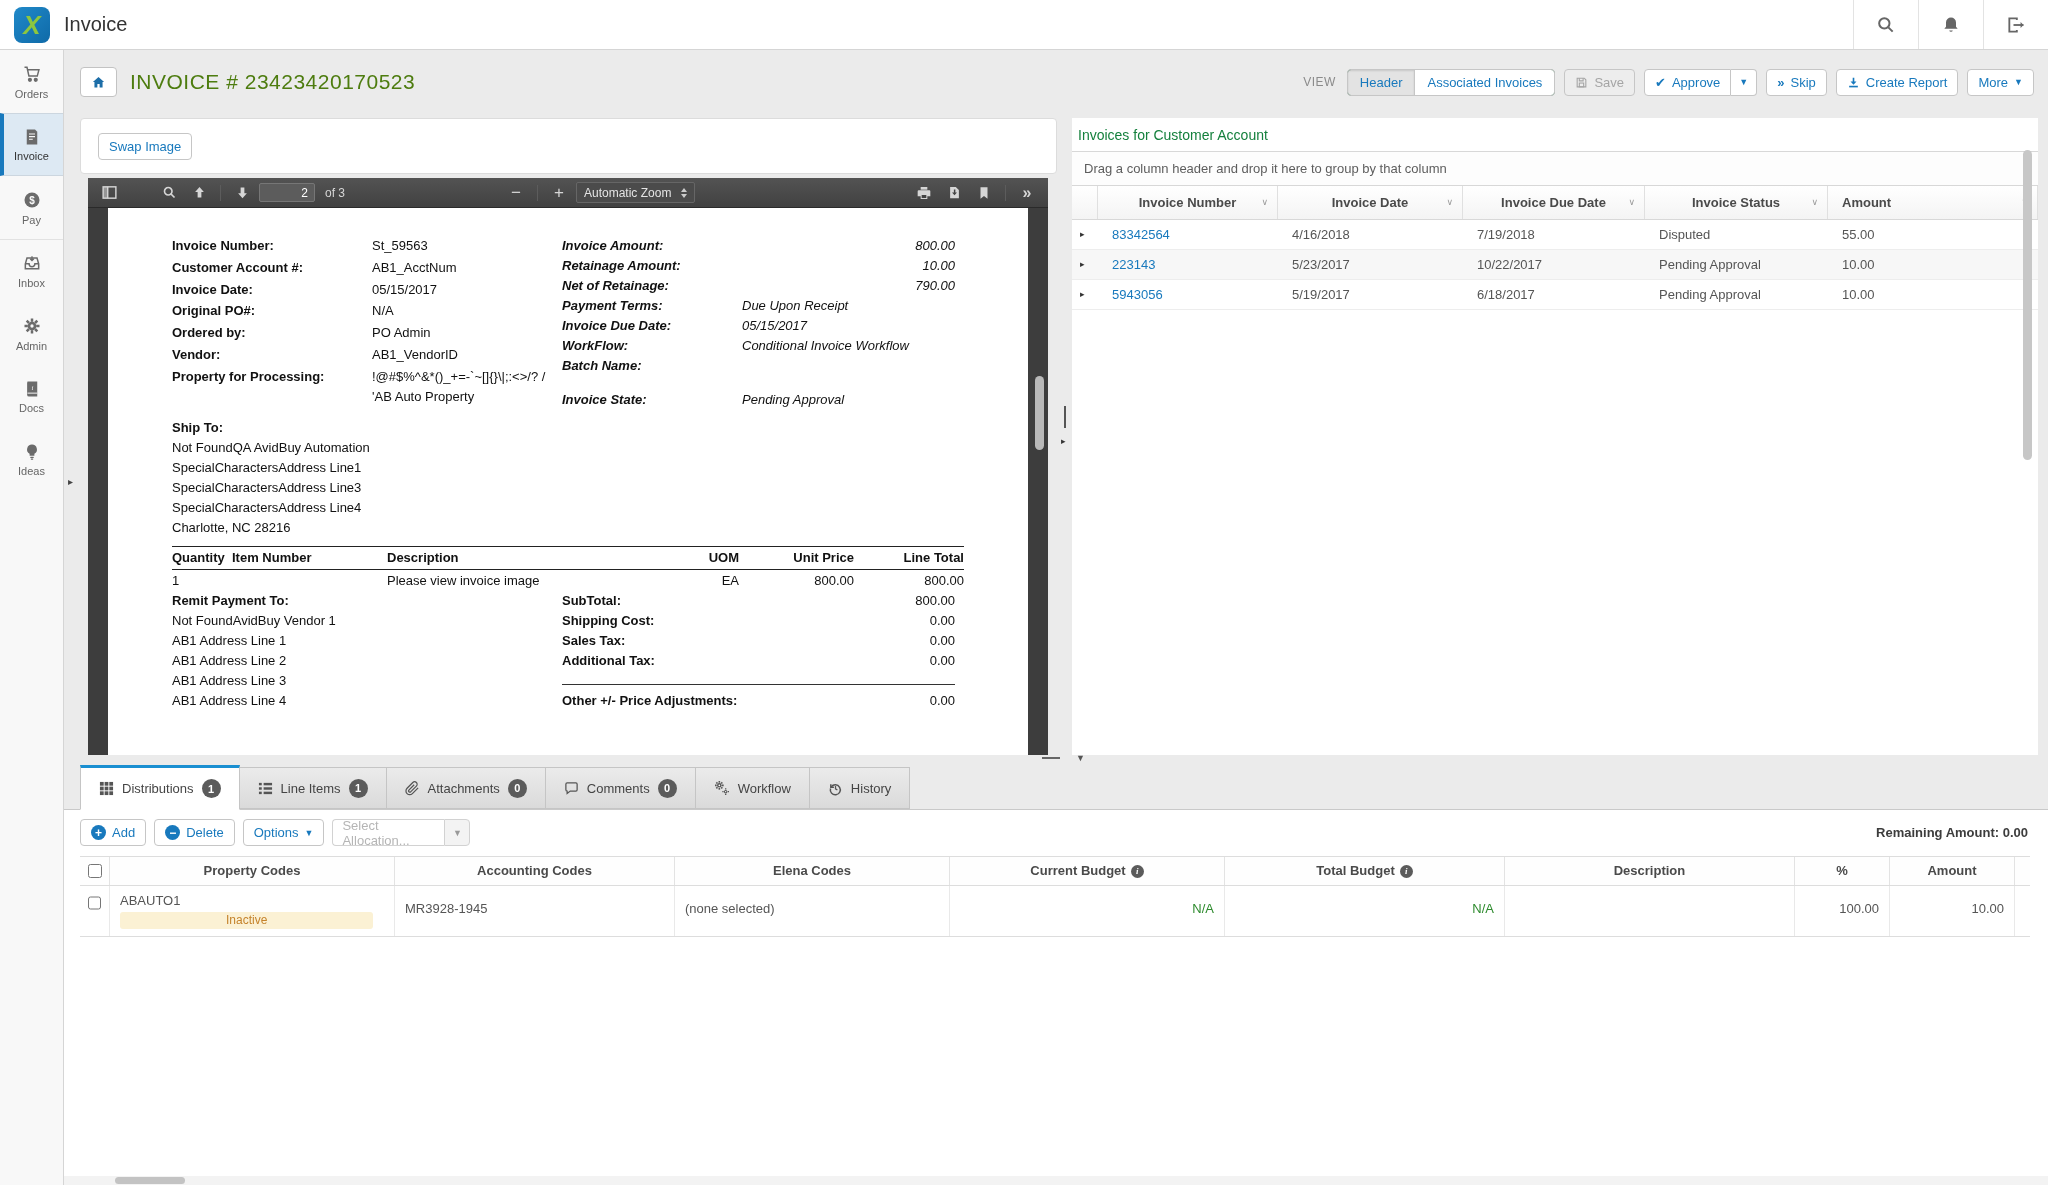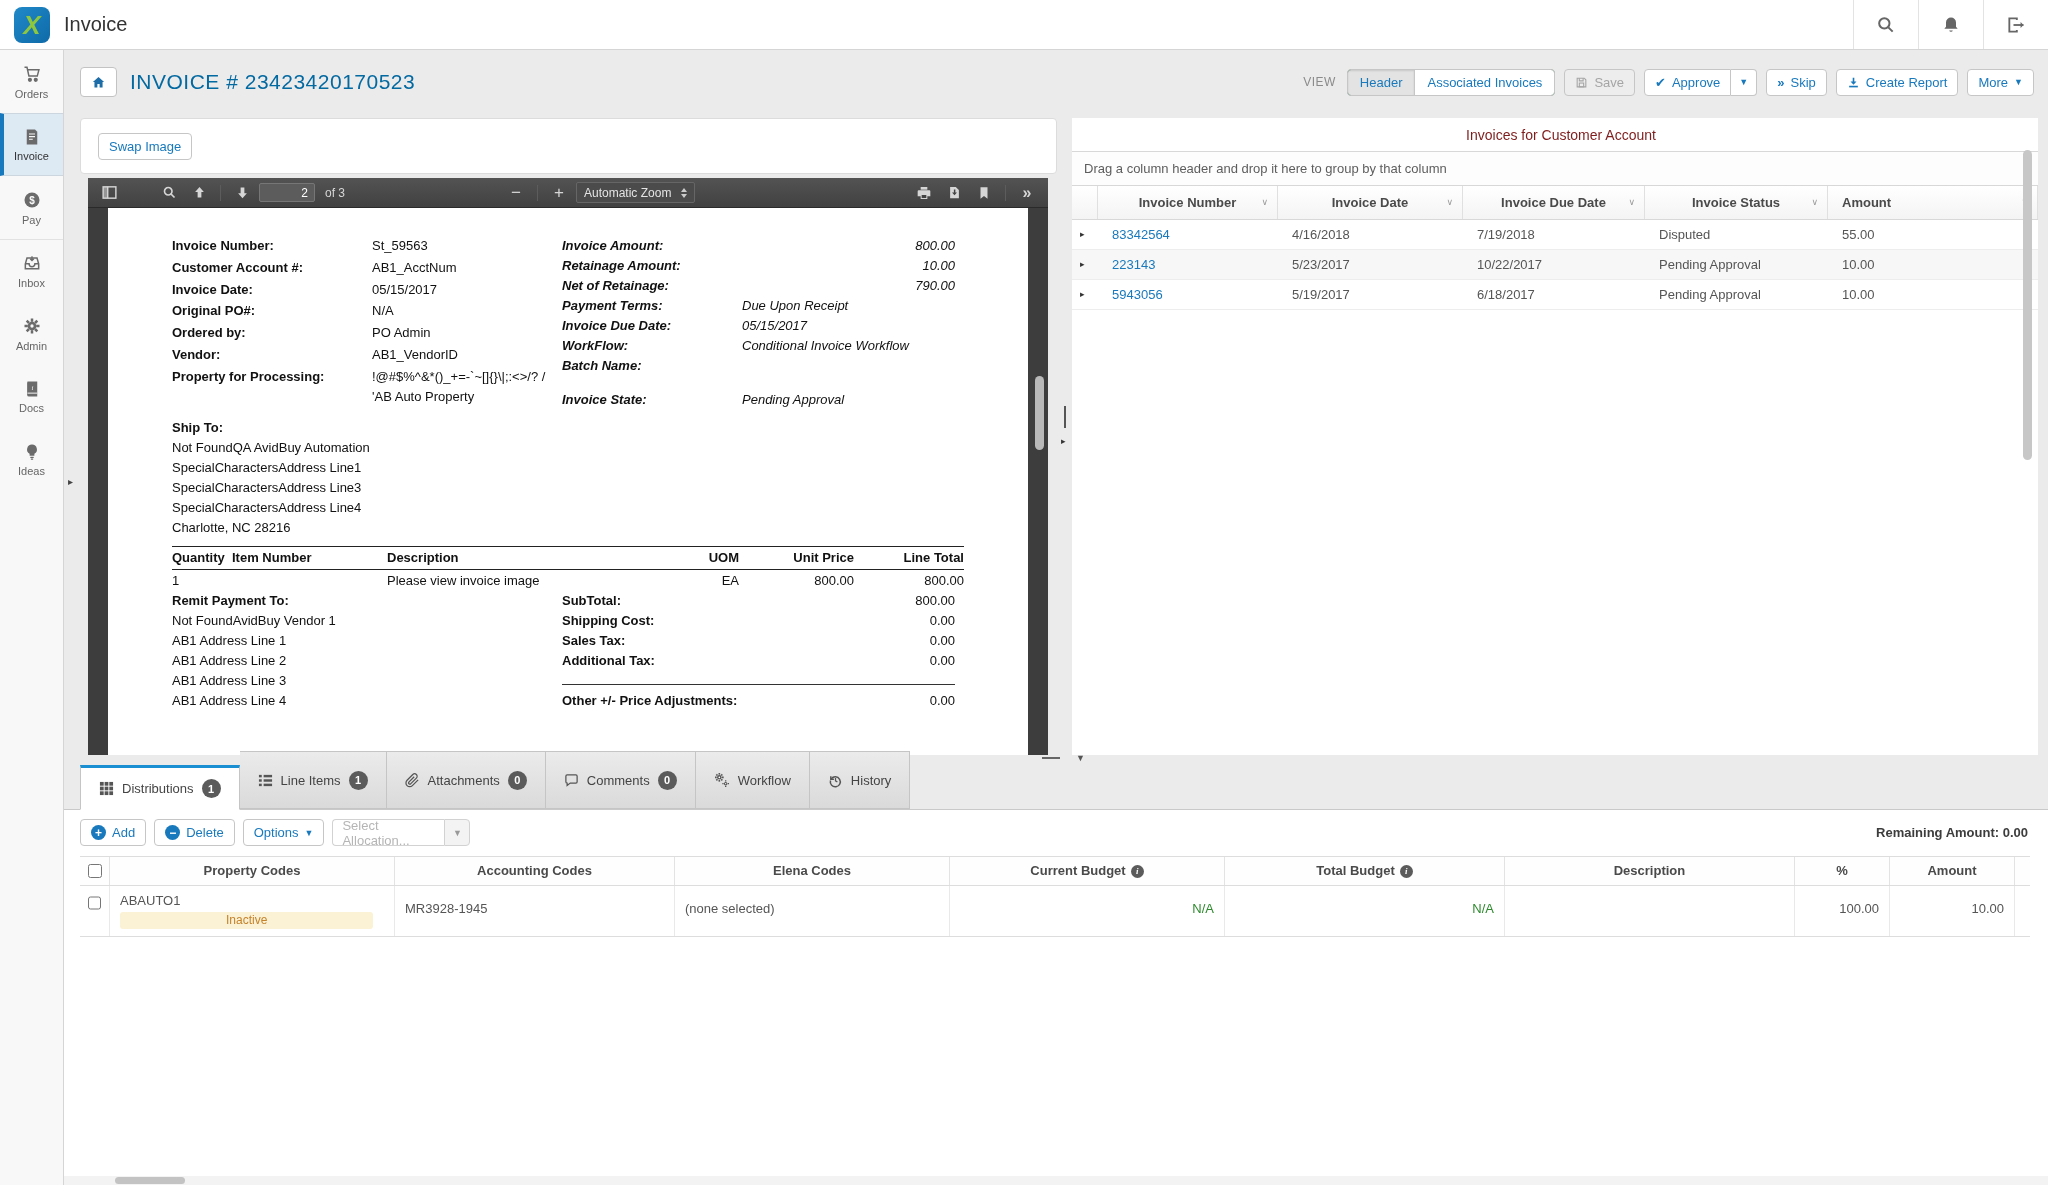--- a/index.html
+++ b/index.html
@@ -21,21 +21,21 @@
   .nav-item .nav-label { font-size:11px; color:#666; }
   .nav-item.active { background:#dde9f3; border-top:1px solid #ccd6df; border-bottom:1px solid #ccd6df; border-left:4px solid var(--accent,#1879bd); padding-right:4px; }
   .nav-item.active .nav-label { color:#333; }
   .nav-item.divided { border-top:1px solid #e2e2e2; }
 
   
   .main { position:absolute; left:64px; top:50px; right:0; bottom:0; background:#ebebeb; }
 
   .page-header { position:absolute; left:0; top:0; right:0; height:64px; display:flex; align-items:center; padding:0 14px 0 16px; }
   .home-btn { width:37px; height:30px; background:#fff; border:1px solid #c3c3c3; border-radius:4px; color:#1d6ea8; cursor:pointer; display:flex; align-items:center; justify-content:center; }
-  .invoice-title { font-size:21px; font-weight:normal; color:#0369a1; margin-left:13px; letter-spacing:.5px; }
+  .invoice-title { font-size:21px; font-weight:normal; color:#4d7c0f; margin-left:13px; letter-spacing:.5px; }
   .header-actions { margin-left:auto; display:flex; align-items:center; gap:9px; }
   .view-label { font-size:12px; color:#8b8b8b; margin-right:2px; letter-spacing:.5px; }
   .btn { height:27px; background:#fff; border:1px solid #c6c6c6; border-radius:4px; color:var(--accent,#1879bd); font-size:13px; font-family:inherit; padding:0 10px; display:inline-flex; align-items:center; gap:6px; cursor:pointer; white-space:nowrap; }
   .btn.disabled { color:#a5a5a5; background:#ededed; cursor:default; }
   .segmented { display:inline-flex; border:1px solid #c6c6c6; border-radius:4px; overflow:hidden; background:#14532d; }
   .segmented .seg { height:25px; border:none; background:#fff; color:var(--accent,#1879bd); font-size:13px; font-family:inherit; padding:0 12px; cursor:pointer; }
   .segmented .seg.selected { background:#e3e3e3; box-shadow:inset 0 1px 2px rgba(0,0,0,.12); }
   .segmented .seg + .seg { border-left:1px solid #c6c6c6; }
   .split { display:inline-flex; }
   .split .btn.main-part { border-top-right-radius:0; border-bottom-right-radius:0; }
@@ -95,41 +95,41 @@
   
   .v-splitter { position:absolute; left:993px; top:68px; width:15px; height:637px; }
   .v-splitter .bar { position:absolute; left:7px; top:288px; width:2px; height:22px; background:#555; }
   .v-splitter .tri { position:absolute; left:4px; top:318px; font-size:9px; color:#333; }
   .h-splitter { position:absolute; left:978px; top:701px; width:64px; height:13px; display:flex; align-items:center; gap:16px; color:#555; }
   .h-splitter .dash { width:18px; height:2px; background:#666; }
   .h-splitter .tri { font-size:9px; color:#555; }
 
   
   .right-pane { position:absolute; left:1008px; top:68px; width:966px; height:637px; background:#fff; }
-  .ai-title { font-size:14px; font-weight:normal; color:#7f1d1d; text-align:center; padding:9px 0 8px 12px; }
+  .ai-title { font-size:14px; font-weight:normal; color:#15803d; text-align:left; padding:9px 0 8px 6px; }
   .ai-wrap { border-top:1px solid #d8d8d8; }
   .group-hint { padding:9px 12px; color:#5d5d5d; font-size:13px; border-bottom:1px solid #d8d8d8; background:#fdfdfd; }
   .ai-grid { width:100%; }
   .ai-hrow, .ai-row { display:grid; grid-template-columns:26px 180px 185px 182px 183px 1fr; }
   .ai-hrow { border-bottom:1px solid #d8d8d8; background:linear-gradient(#fff,#f4f4f4); }
   .ai-th { position:relative; text-align:center; font-weight:bold; color:#4a4a4a; line-height:33px; border-right:1px solid #e0e0e0; }
   .ai-th.left { text-align:left; padding-left:14px; }
   .ai-th .chevd { position:absolute; right:9px; top:0; font-size:9px; color:#999; font-weight:normal; }
   .ai-row { border-bottom:1px solid #ededed; }
   .ai-row.alt { background:#f7f7f7; }
   .ai-td { line-height:29px; padding-left:14px; color:#555; border-right:1px solid transparent; overflow:hidden; }
   .ai-td.exp { padding-left:8px; font-size:9px; color:#333; }
   .ai-td a { color:var(--link,#1879bd); text-decoration:none; }
   .ai-scrollbar { position:absolute; right:5px; top:32px; width:10px; bottom:6px; }
   .ai-scrollbar .thumb { position:absolute; left:0; top:0; width:9px; height:310px; background:#c7c7c7; border-radius:5px; }
 
   
   .bottom-pane { position:absolute; left:0; right:0; top:715px; bottom:0; }
   .tabs { position:relative; z-index:3; margin-left:16px; height:44px; display:flex; align-items:flex-end; }
-  .tab { height:58px; display:flex; align-items:center; gap:8px; padding:0 18px; background:linear-gradient(#ebebeb,#dadada); border:1px solid #c5c5c5; border-left-width:0; color:#444; font-size:13px; cursor:pointer; }
+  .tab { height:42px; display:flex; align-items:center; gap:8px; padding:0 18px; background:linear-gradient(#ebebeb,#dadada); border:1px solid #c5c5c5; border-left-width:0; color:#444; font-size:13px; cursor:pointer; }
   .tab:first-child { border-left-width:1px; }
   .tab.active { background:#fff; border-top:3px solid var(--tab-bar,#1a8fd1); border-bottom:1px solid #fff; margin-bottom:-1px; height:45px; border-left-width:1px; }
   .tab .ticon { color:#555; display:flex; }
   .badge { min-width:19px; height:19px; border-radius:10px; background:#5b5b5b; color:#fff; font-size:11px; font-weight:bold; display:inline-flex; align-items:center; justify-content:center; padding:0 5px; }
   .bottom-content { position:absolute; left:0; right:0; top:44px; bottom:0; background:#fff; border-top:1px solid #c9c9c9; }
   .dist-toolbar { height:45px; display:flex; align-items:center; padding:0 20px 0 16px; gap:8px; }
   .round-ico { width:15px; height:15px; border-radius:50%; background:var(--accent,#1879bd); color:#fff; font-size:12px; font-weight:bold; display:inline-flex; align-items:center; justify-content:center; line-height:1; }
   .combo { display:inline-flex; height:27px; }
   .combo .combo-text { width:112px; border:1px solid #d2d2d2; border-right:none; border-radius:4px 0 0 4px; background:#fff; color:#b5b5b5; font-size:13px; display:flex; align-items:center; padding-left:9px; }
   .combo .combo-btn { width:26px; border:1px solid #d2d2d2; border-radius:0 4px 4px 0; background:#f3f3f3; color:#999; font-size:9px; display:flex; align-items:center; justify-content:center; cursor:default; }

